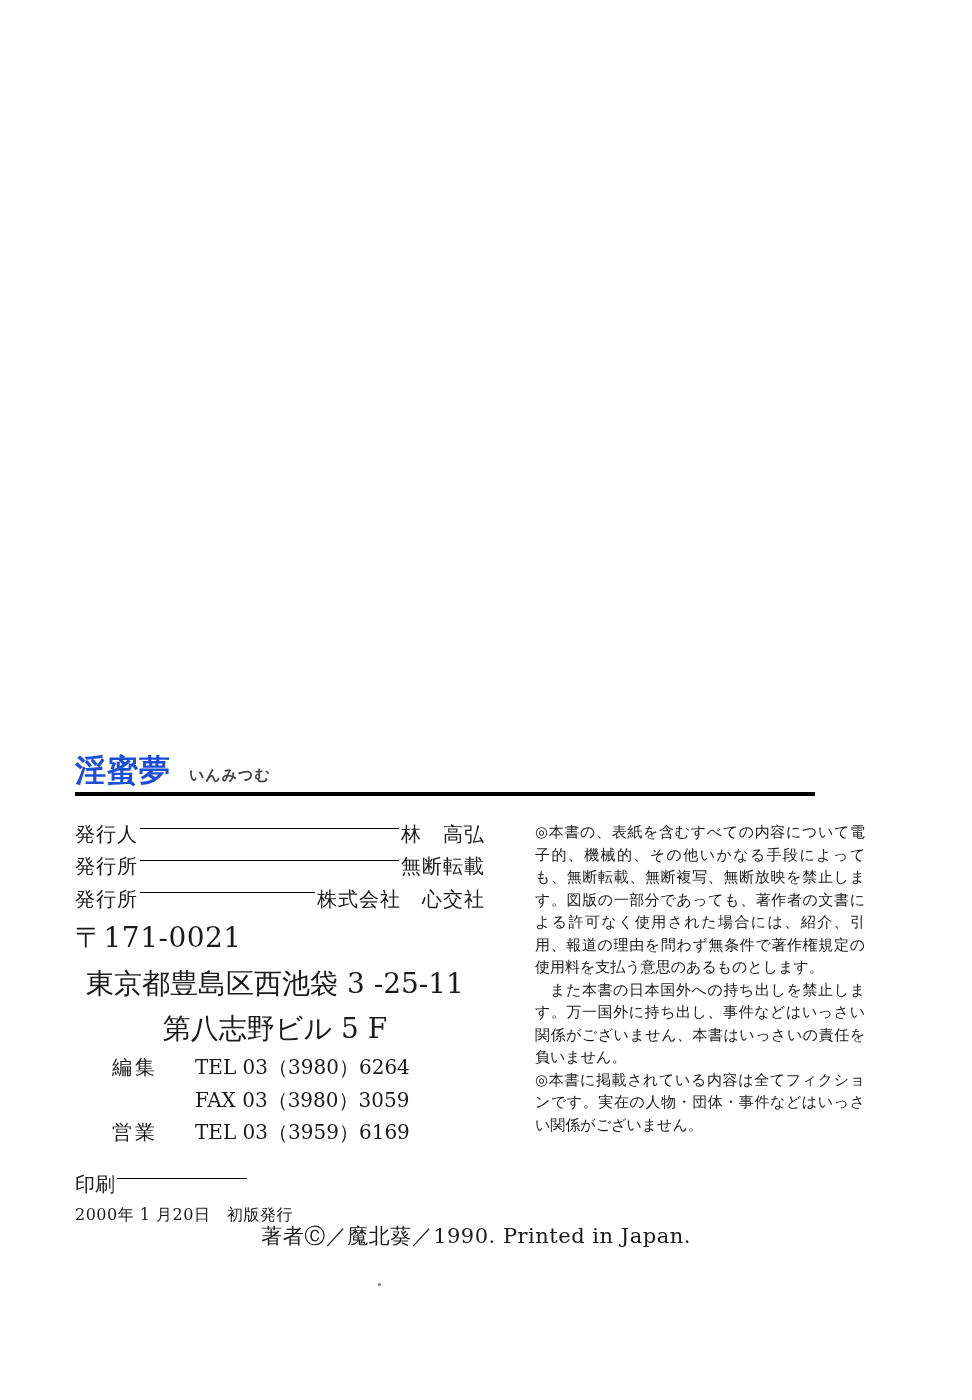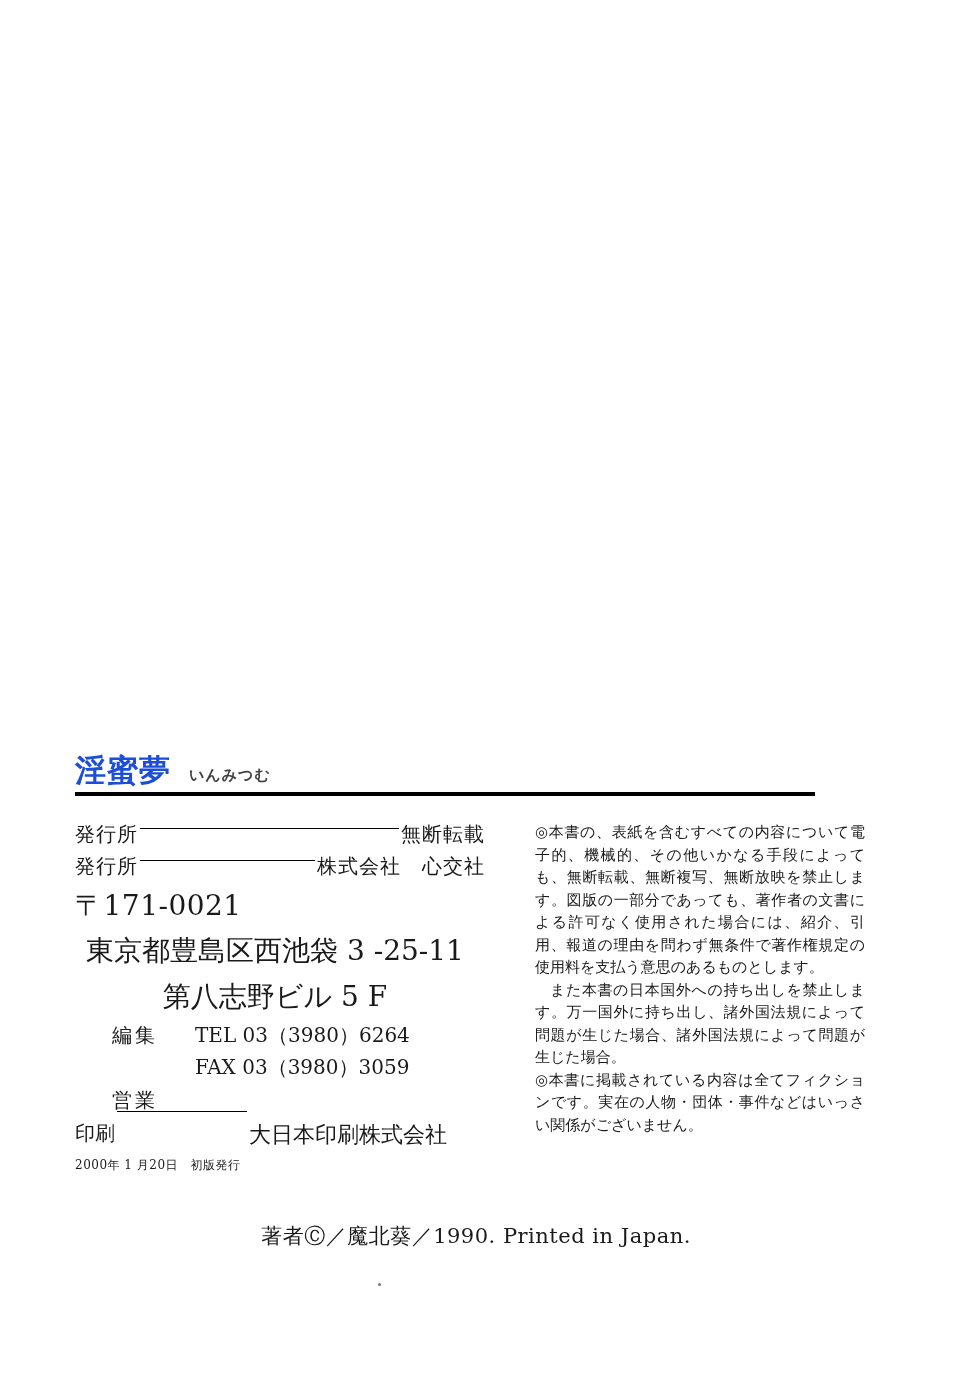--- a/index.html
+++ b/index.html
@@ -129,41 +129,42 @@
   .contact-row .c-value {
     flex: 1 1 auto;
     text-align: left;
   }
   .contact-row.indent .c-label {
     visibility: hidden;
   }
 
   .print-line {
     display: flex;
+    align-items: center;
     font-family: "DejaVu Serif", serif;
     font-size: 20px;
     line-height: 1.62;
     white-space: nowrap;
-    margin-top: 1px;
+    margin-top: 20px;
   }
   .print-line .dash {
     flex: 0 0 130px;
     border-bottom: 1.6px solid #000;
     height: 0;
     position: relative;
     top: -6px;
     margin: 0 2px;
   }
   .print-line .val {
     font-size: 22px;
   }
 
   .date-line {
     font-family: "DejaVu Serif", serif;
-    font-size: 12px;
+    font-size: 16px;
     letter-spacing: 0.5px;
     margin-top: 4px;
     white-space: nowrap;
   }
 
   
   .notice-para {
     font-family: "DejaVu Sans", sans-serif;
     font-size: 15px;
     line-height: 1.50;
@@ -211,20 +212,25 @@
     <div class="title-row">
       <div class="title-main">淫蜜夢</div>
       <div class="title-reading">いんみつむ</div>
     </div>
     <div class="title-rule"></div>
 
     <div class="cols">
 
       <div class="col-left">
 
+        <div class="imprint-line">
+          <span class="lbl">発行人</span>
+          <span class="dash"></span>
+          <span class="val">林　高弘</span>
+        </div>
 
         <div class="imprint-line">
           <span class="lbl">発行所</span>
           <span class="dash"></span>
           <span class="val">無断転載</span>
         </div>
 
         <div class="imprint-line">
           <span class="lbl">発行所</span>
           <span class="dash"></span>
@@ -238,35 +244,35 @@
         <div class="contact-row">
           <span class="c-label">編集</span>
           <span class="c-value">TEL 03（3980）6264</span>
         </div>
         <div class="contact-row indent">
           <span class="c-label"></span>
           <span class="c-value">FAX 03（3980）3059</span>
         </div>
         <div class="contact-row">
           <span class="c-label">営業</span>
+          <span class="c-value">TEL 03（3959）6169</span>
         </div>
 
         <div class="print-line">
           <span class="lbl">印刷</span>
           <span class="dash"></span>
-          <span class="val">大日本印刷株式会社</span>
         </div>
 
         <div class="date-line">2000年 1 月20日　初版発行</div>
 
       </div>
 
       <div class="col-right">
         <p class="notice-para">◎本書の、表紙を含むすべての内容について電子的、機械的、その他いかなる手段によっても、無断転載、無断複写、無断放映を禁止します。図版の一部分であっても、著作者の文書による許可なく使用された場合には、紹介、引用、報道の理由を問わず無条件で著作権規定の使用料を支払う意思のあるものとします。</p>
-        <p class="notice-para indent">また本書の日本国外への持ち出しを禁止します。万一国外に持ち出し、諸外国法規によって問題が生じた場合、諸外国法規によって問題が生じた場合。</p>
+        <p class="notice-para indent">また本書の日本国外への持ち出しを禁止します。万一国外に持ち出し、事件などはいっさい関係がございません、本書はいっさいの責任を負いません。</p>
         <p class="notice-para">◎本書に掲載されている内容は全てフィクションです。実在の人物・団体・事件などはいっさい関係がございません。</p>
       </div>
 
     </div>
   </div>
 
   <div class="footer">
     <span class="footer-text">著者Ⓒ／魔北葵／1990. Printed in Japan.</span>
   </div>
 

